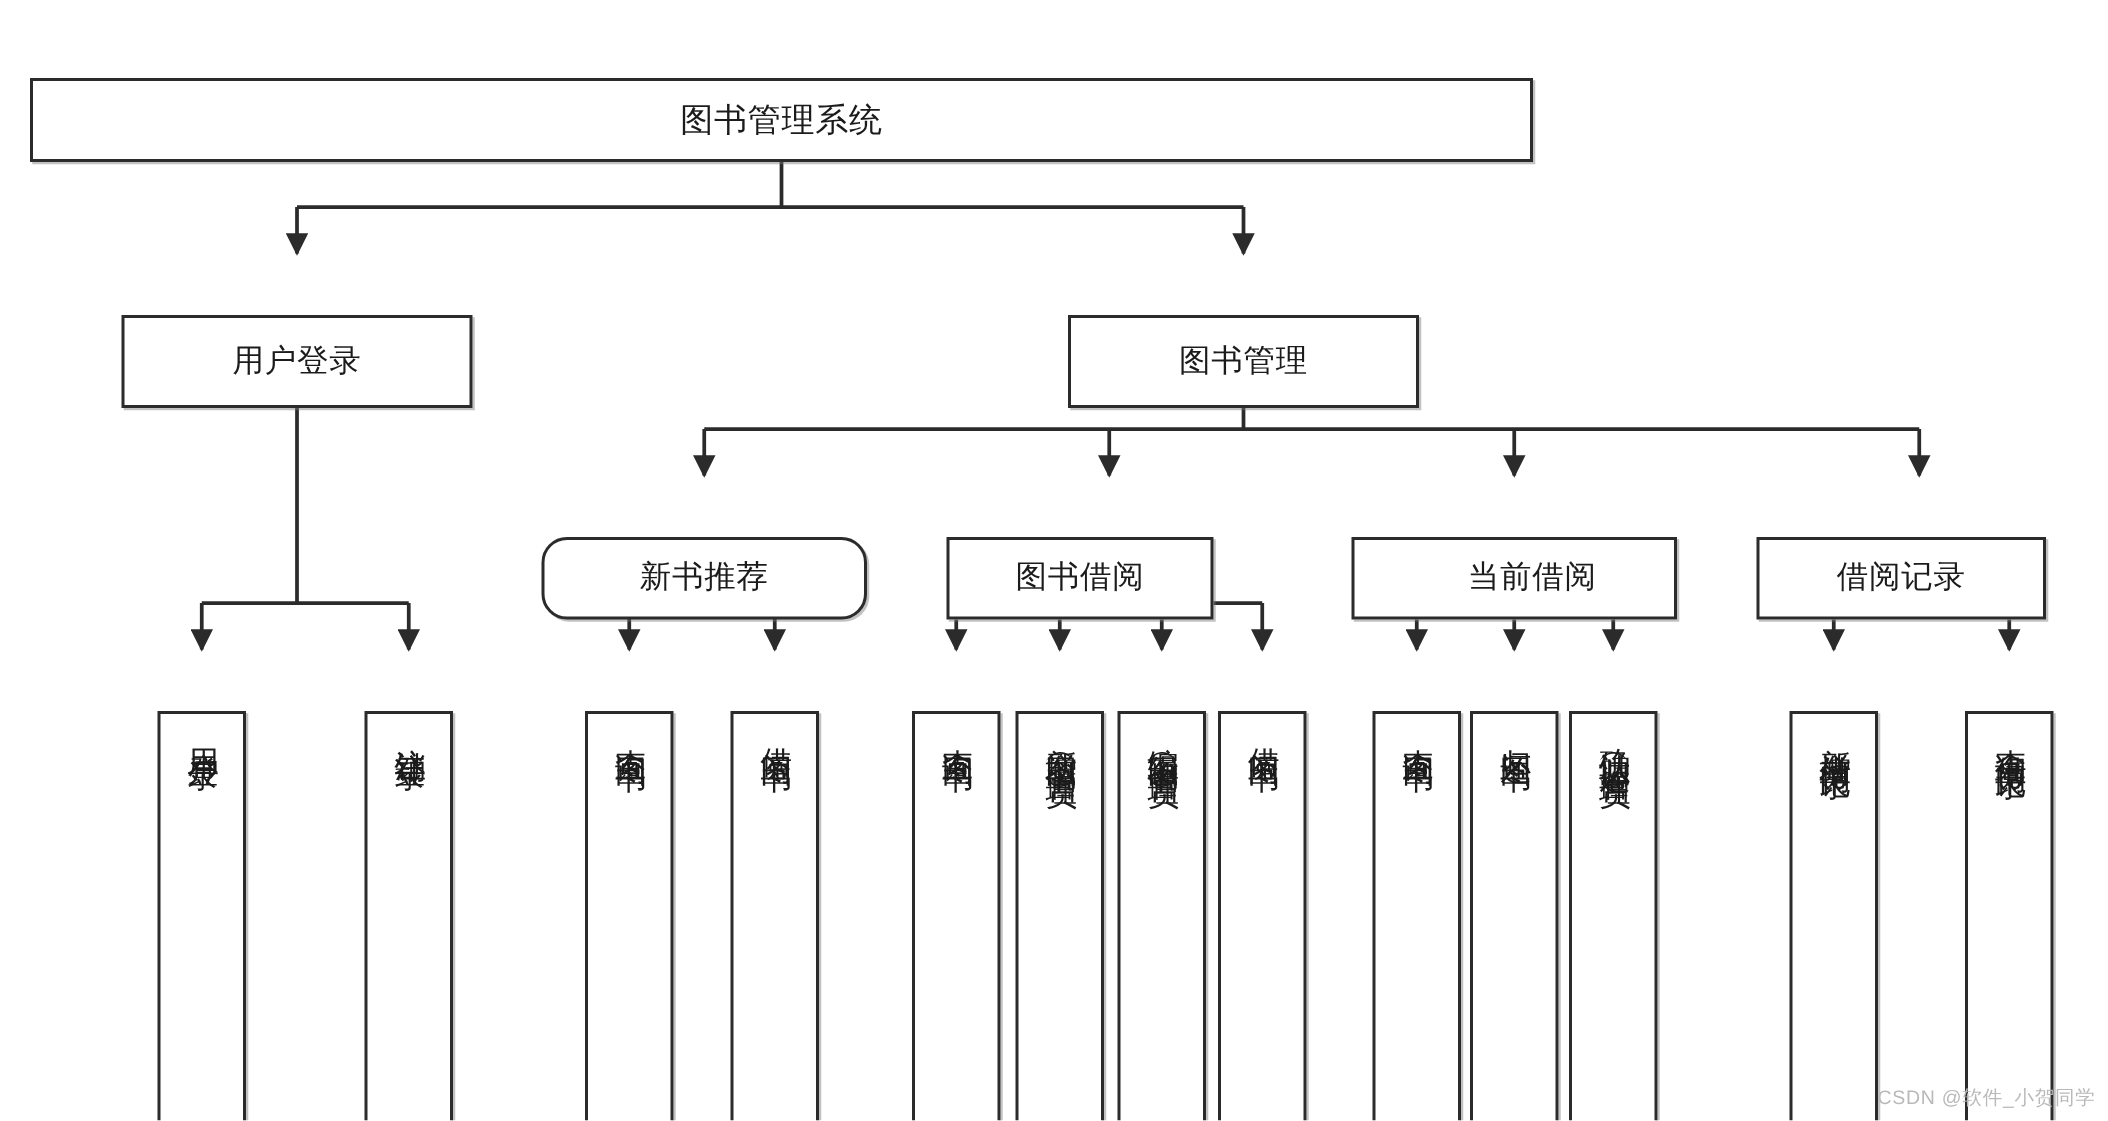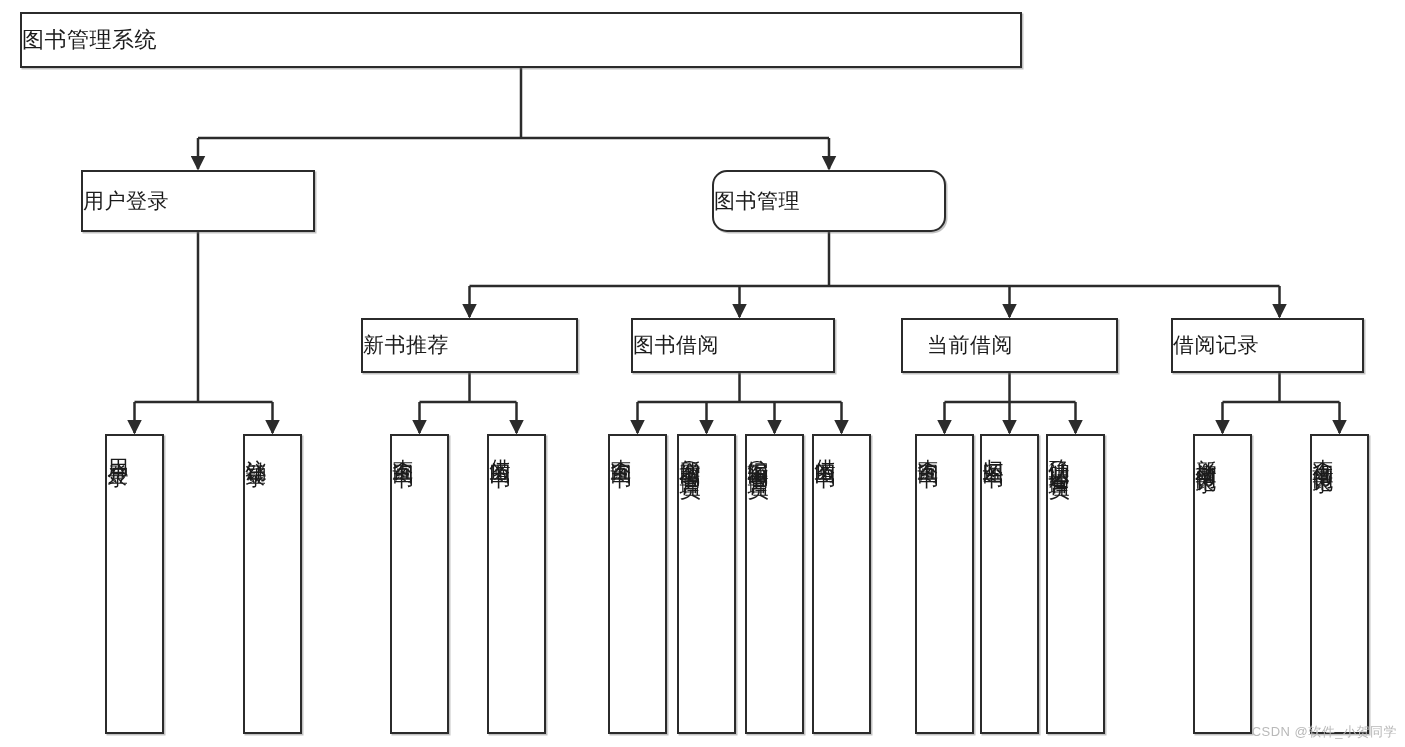--- a/index.html
+++ b/index.html
@@ -25,22 +25,24 @@
     height: 747px;
     pointer-events: none;
   }
   .node {
     position: absolute;
     box-sizing: border-box;
     background: #ffffff;
     border: 2.5px solid #2b2b2b;
     display: flex;
     align-items: center;
+    justify-content: center;
     color: #1b1b1b;
     box-shadow: 1.5px 1.5px 0 rgba(120,120,120,0.45);
+    margin-top: 40px;
   }
   .node .label {
     display: block;
     text-align: center;
     line-height: 1.15;
     white-space: nowrap;
   }
   
   .node.horizontal .label {
     font-size: 21px;
@@ -120,27 +122,27 @@
       </g>
   </svg>
 
   <div id="node-layer">
       <div class="node horizontal root" style="left: 20px; top: 12px; width: 1002px; height: 56px;">
         <span class="label">图书管理系统</span>
       </div>
       <div class="node horizontal" style="left: 81px; top: 170px; width: 234px; height: 62px;">
         <span class="label">用户登录</span>
       </div>
-      <div class="node horizontal" style="left: 712px; top: 170px; width: 234px; height: 62px; border-radius: 15px;">
+      <div class="node horizontal" style="left: 712px; top: 170px; width: 234px; height: 62px;">
         <span class="label">图书管理</span>
       </div>
-      <div class="node horizontal" style="left: 361px; top: 318px; width: 217px; height: 55px;">
+      <div class="node horizontal" style="left: 361px; top: 318px; width: 217px; height: 55px; border-radius: 17px;">
         <span class="label">新书推荐</span>
       </div>
-      <div class="node horizontal" style="left: 631px; top: 318px; width: 204px; height: 55px;">
+      <div class="node horizontal" style="left: 631px; top: 318px; width: 178px; height: 55px;">
         <span class="label">图书借阅</span>
       </div>
       <div class="node horizontal" style="left: 901px; top: 318px; width: 217px; height: 55px; padding-left: 24px;">
         <span class="label">当前借阅</span>
       </div>
       <div class="node horizontal" style="left: 1171px; top: 318px; width: 193px; height: 55px;">
         <span class="label">借阅记录</span>
       </div>
       <div class="node vertical" style="left: 105px; top: 434px; width: 59px; height: 300px;">
         <span class="label">用户登录</span>

